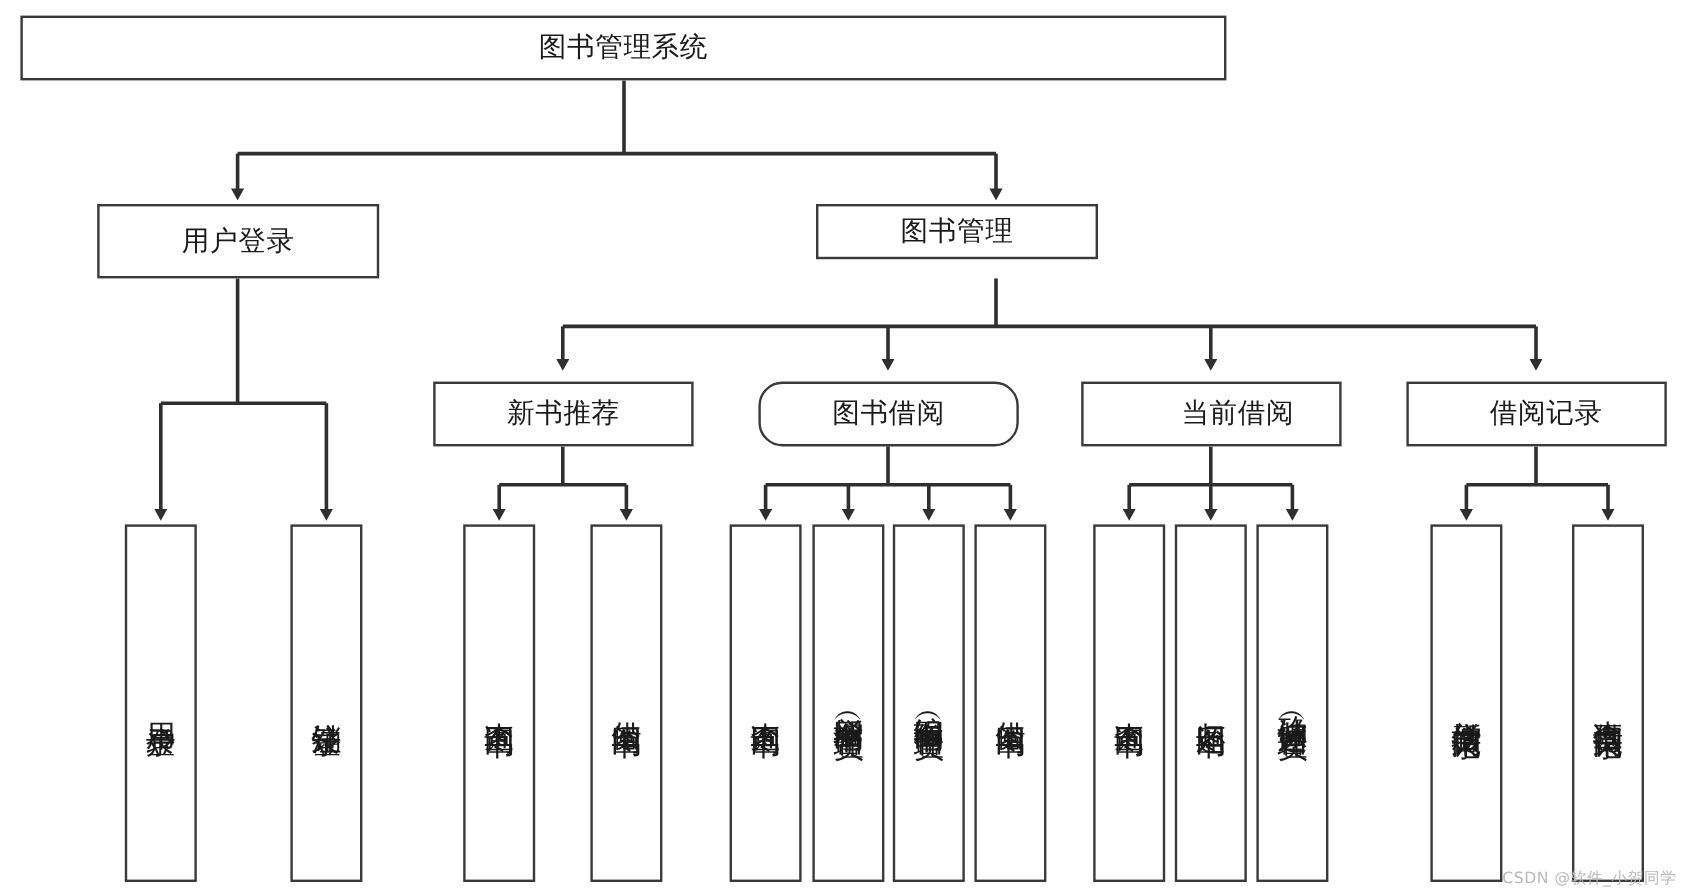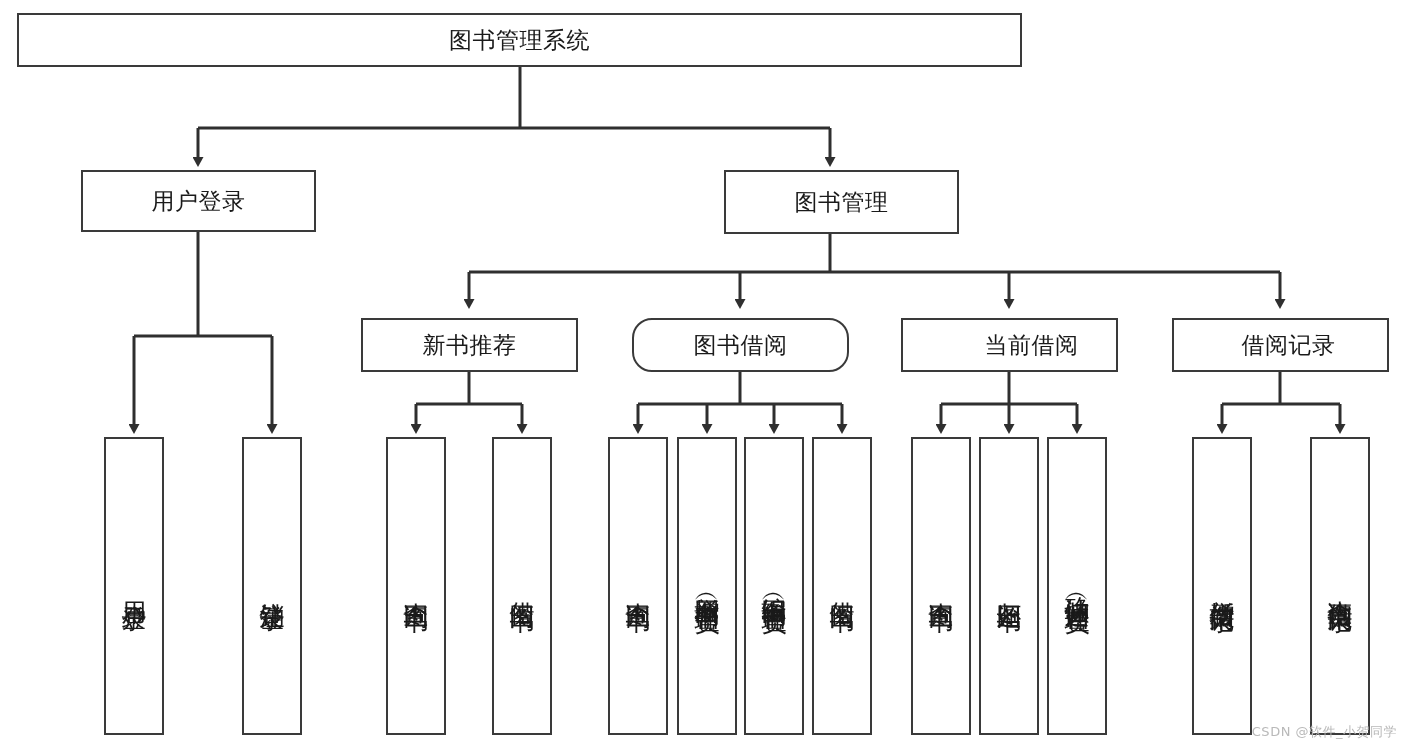--- a/index.html
+++ b/index.html
@@ -126,21 +126,21 @@
     </g>
   </svg>
 
   <div class="node root h" style="left:17px; top:13px; width:1005px; height:54px;">
     <span class="label">图书管理系统</span>
   </div>
 
   <div class="node h" style="left:81px; top:170px; width:235px; height:62px;">
     <span class="label">用户登录</span>
   </div>
-  <div class="node h" style="left:724px; top:170px; width:235px; height:64px;">
+  <div class="node h" style="left:680px; top:170px; width:235px; height:46px;font-family:Liberation Serif, serif;">
     <span class="label">图书管理</span>
   </div>
 
   <div class="node h" style="left:361px; top:318px; width:217px; height:54px;">
     <span class="label">新书推荐</span>
   </div>
   <div class="node h" style="left:632px; top:318px; width:217px; height:54px;border-radius:20px;">
     <span class="label">图书借阅</span>
   </div>
   <div class="node h" style="left:901px; top:318px; width:217px; height:54px;padding-left:44px;">

